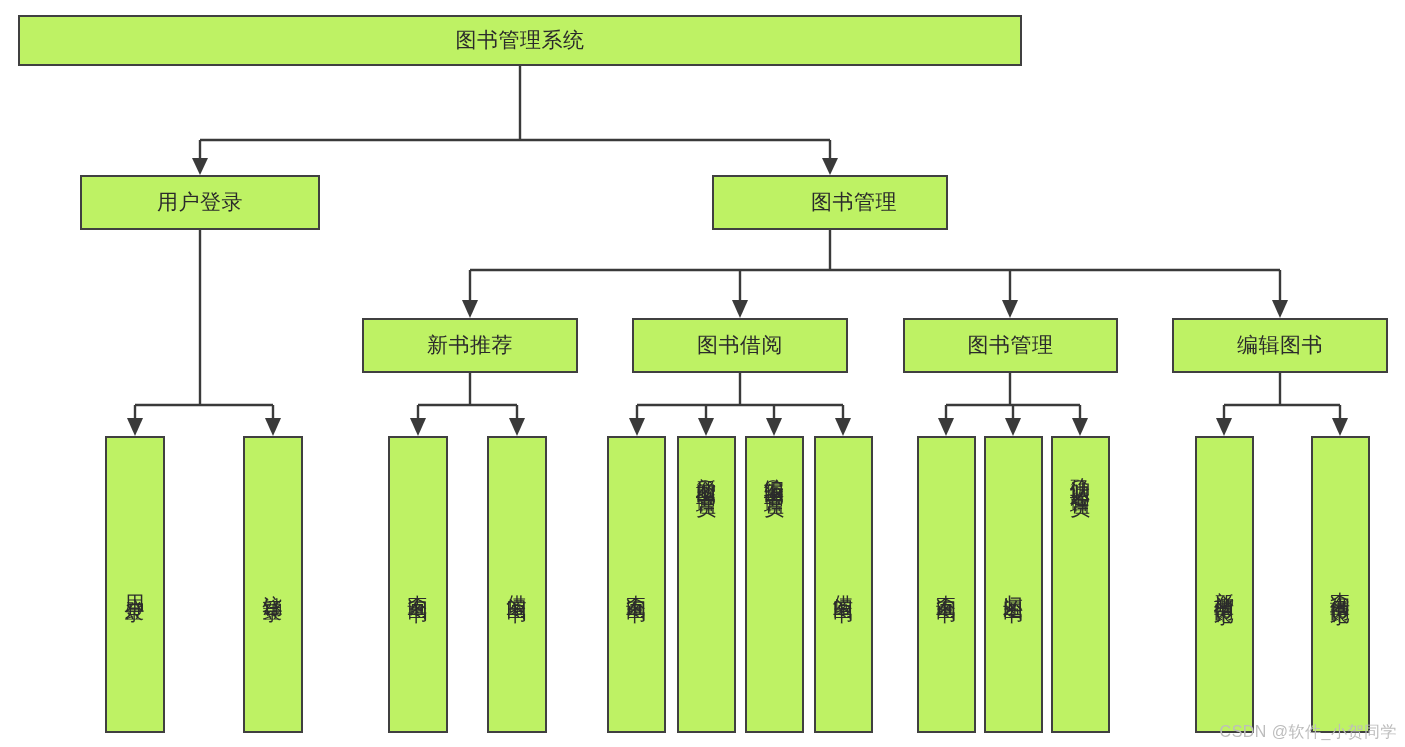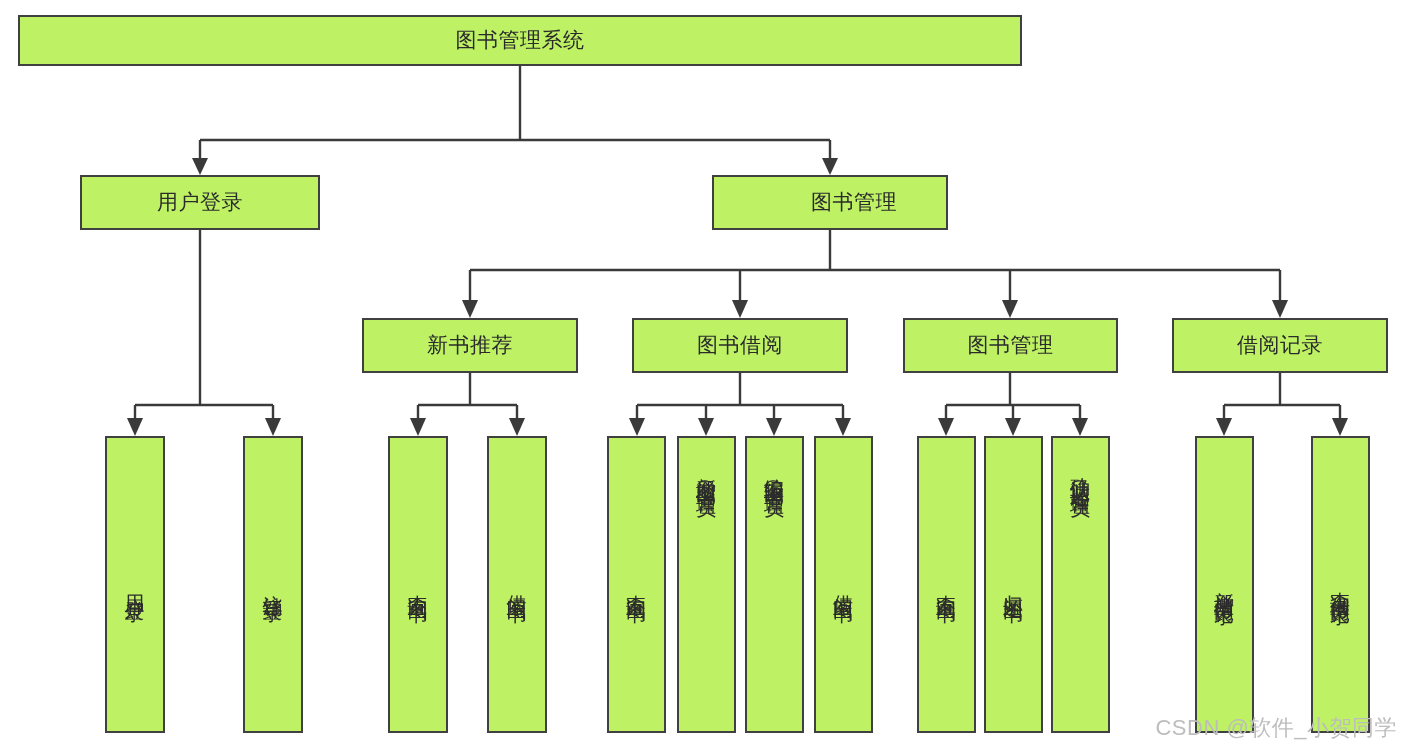--- a/index.html
+++ b/index.html
@@ -63,21 +63,21 @@
     fill: none;
   }
   #wires polygon.arrowhead {
     fill: #3a3a3a;
     stroke: none;
   }
   .watermark {
     position: absolute;
     right: 8px;
     bottom: 4px;
-    font-size: 22px;
+    font-size: 16px;
     color: #bdbdbd;
     letter-spacing: 0.5px;
     white-space: nowrap;
     user-select: none;
   }
 </style>
 </head>
 <body>
 
 <div id="canvas">
@@ -162,21 +162,21 @@
   <div class="node" style="left: 362px; top: 318px; width: 216px; height: 55px;">
     <span class="node-label">新书推荐</span>
   </div>
   <div class="node" style="left: 632px; top: 318px; width: 216px; height: 55px; text-align: center;">
     <span class="node-label">图书借阅</span>
   </div>
   <div class="node" style="left: 903px; top: 318px; width: 215px; height: 55px;">
     <span class="node-label">图书管理</span>
   </div>
   <div class="node" style="left: 1172px; top: 318px; width: 216px; height: 55px;">
-    <span class="node-label">借阅记录</span>
+    <span class="node-label">编辑图书</span>
   </div>
 
   <div class="node vertical centered" style="left: 105px; top: 436px; width: 60px; height: 297px;">
     <span class="node-label">用户登录</span>
   </div>
   <div class="node vertical centered" style="left: 243px; top: 436px; width: 60px; height: 297px;">
     <span class="node-label">注销登录</span>
   </div>
   <div class="node vertical centered" style="left: 388px; top: 436px; width: 60px; height: 297px;">
     <span class="node-label">查询图书</span>

